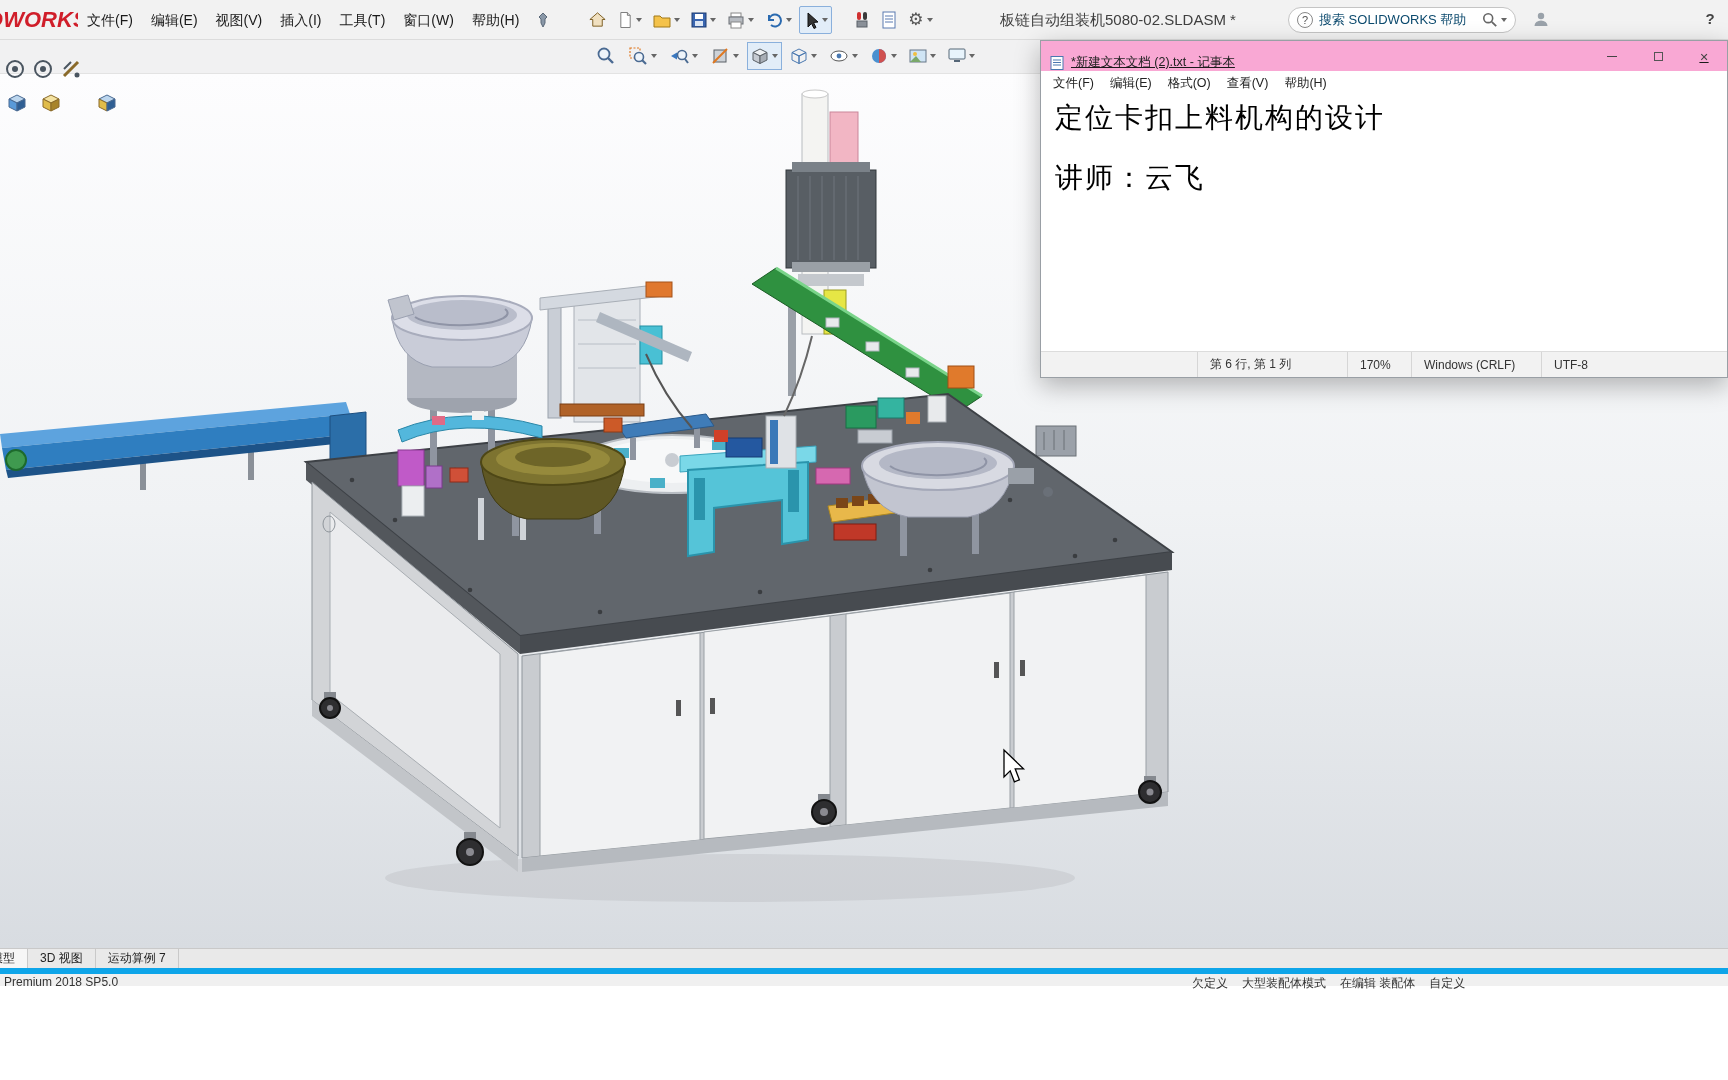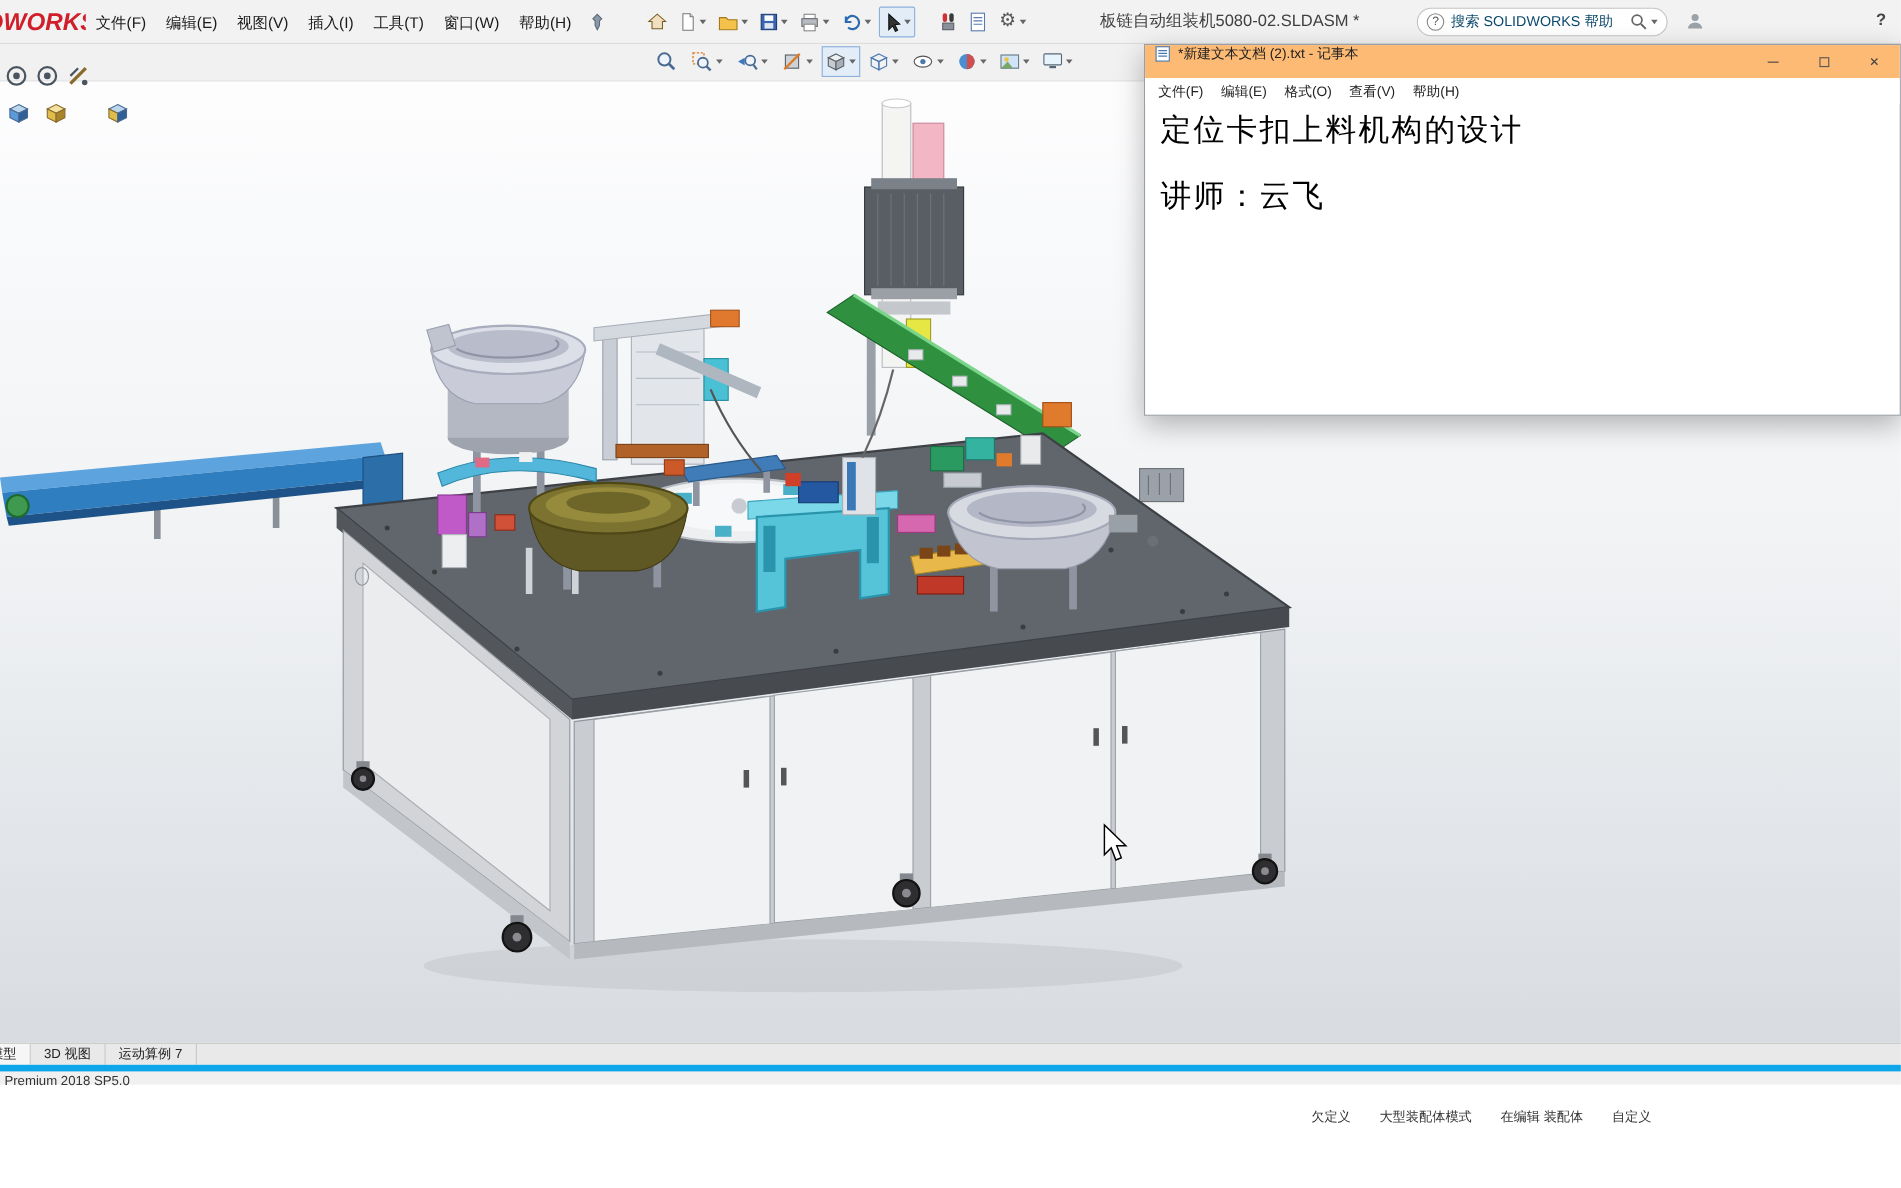--- a/index.html
+++ b/index.html
@@ -44,21 +44,21 @@
   .lt-btn { width:26px; height:26px; display:flex; align-items:center; justify-content:center; }
 
   
   .viewport { position:absolute; left:0; top:74px; width:1728px; height:874px;
     background:linear-gradient(180deg,#fdfdfe 0%,#f0f2f4 50%,#d8dce1 100%); z-index:1; }
   .machine-svg { position:absolute; left:0; top:0; width:1728px; height:1080px; z-index:5; pointer-events:none; }
 
   
   .notepad { position:absolute; left:1040px; top:40px; width:688px; height:338px; background:#fff;
     border:1px solid #999fa5; box-shadow:0 8px 24px rgba(0,0,0,.28); z-index:50; display:flex; flex-direction:column; }
-  .np-titlebar { height:30px; display:flex; align-items:flex-start; padding-left:8px; flex:none; background:#fdba74; }
+  .np-titlebar { height:30px; display:flex; align-items:flex-end; padding-left:8px; flex:none; background:#f9a8d4;text-decoration:underline; }
   .np-title { font-size:12.5px; color:#222; margin-left:6px; flex:1; white-space:nowrap; overflow:hidden; }
   .np-controls { display:flex; flex:none; height:30px; }
   .np-btn { width:46px; height:30px; display:flex; align-items:center; justify-content:center; }
   .np-min-glyph { width:10px; height:1px; background:#444; }
   .np-max-glyph { width:9px; height:9px; border:1px solid #555; }
   .np-close-glyph::before { content:"\2715"; font-size:11px; color:#444; }
   .np-menubar { height:24px; display:flex; align-items:center; padding-left:4px; flex:none; background:#fff; }
   .np-menu { font-size:12.5px; padding:0 8px; color:#222; white-space:nowrap; }
   .np-text { flex:1; padding:8px 14px; font-family:"DejaVu Serif","Liberation Serif",serif;
     font-size:28px; line-height:30px; color:#000; letter-spacing:2px; overflow:hidden; }
@@ -71,21 +71,21 @@
   .np-seg.s1 { width:150px; } .np-seg.s2 { width:64px; } .np-seg.s3 { width:130px; } .np-seg.s4 { width:186px; }
 
   
   .tabsbar { position:absolute; left:0; top:948px; width:1728px; height:20px; background:#e9e9e9;
     border-top:1px solid #c9c9c9; display:flex; align-items:stretch; z-index:10; font-size:12px; }
   .tab { padding:0 12px; line-height:19px; border-right:1px solid #c9c9c9; color:#222; white-space:nowrap; }
   .tab.first { margin-left:-21px; background:#f6f6f6; }
   .statusbar { position:absolute; left:0; top:968px; width:1728px; height:18px; background:#f0f0f0;
     border-top:6px solid #0ea5e9; z-index:10; font-size:12px; color:#333; }
   .sb-left { position:absolute; left:4px; top:1px; white-space:nowrap; }
-  .sb-right { position:absolute; left:1192px; top:1px; display:flex; gap:26px; white-space:nowrap;margin-top:32px; }
+  .sb-right { position:absolute; left:1192px; top:1px; display:flex; gap:14px; white-space:nowrap; }
 </style>
 </head>
 <body>
 
 <div class="menubar">
   <div class="logo">
     <span>SOLIDWORKS</span>
   </div>
   <span class="menu-item">文件(F)</span>
   <span class="menu-item">编辑(E)</span>
@@ -553,20 +553,27 @@
     <span class="np-menu">编辑(E)</span>
     <span class="np-menu">格式(O)</span>
     <span class="np-menu">查看(V)</span>
     <span class="np-menu">帮助(H)</span>
   </div>
   <div class="np-text">
     <div class="np-line">定位卡扣上料机构的设计</div>
     <div class="np-line"></div>
     <div class="np-line">讲师：云飞</div>
   </div>
+  <div class="np-status">
+    <div class="np-sp"></div>
+    <div class="np-seg s1">第 6 行, 第 1 列</div>
+    <div class="np-seg s2">170%</div>
+    <div class="np-seg s3">Windows (CRLF)</div>
+    <div class="np-seg s4">UTF-8</div>
+  </div>
 </div>
 
 <div class="tabsbar">
   <div class="tab first">模型</div>
   <div class="tab">3D 视图</div>
   <div class="tab">运动算例 7</div>
 </div>
 <div class="statusbar">
   <span class="sb-left">Premium 2018 SP5.0</span>
   <span class="sb-right">

